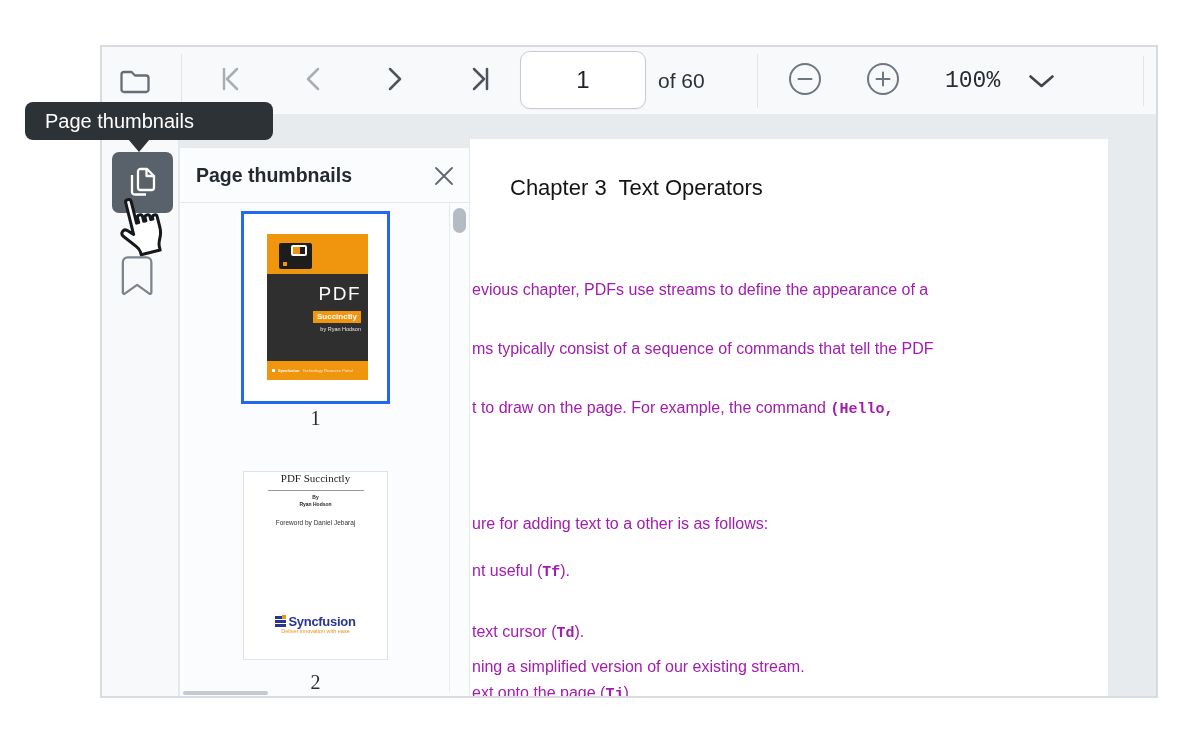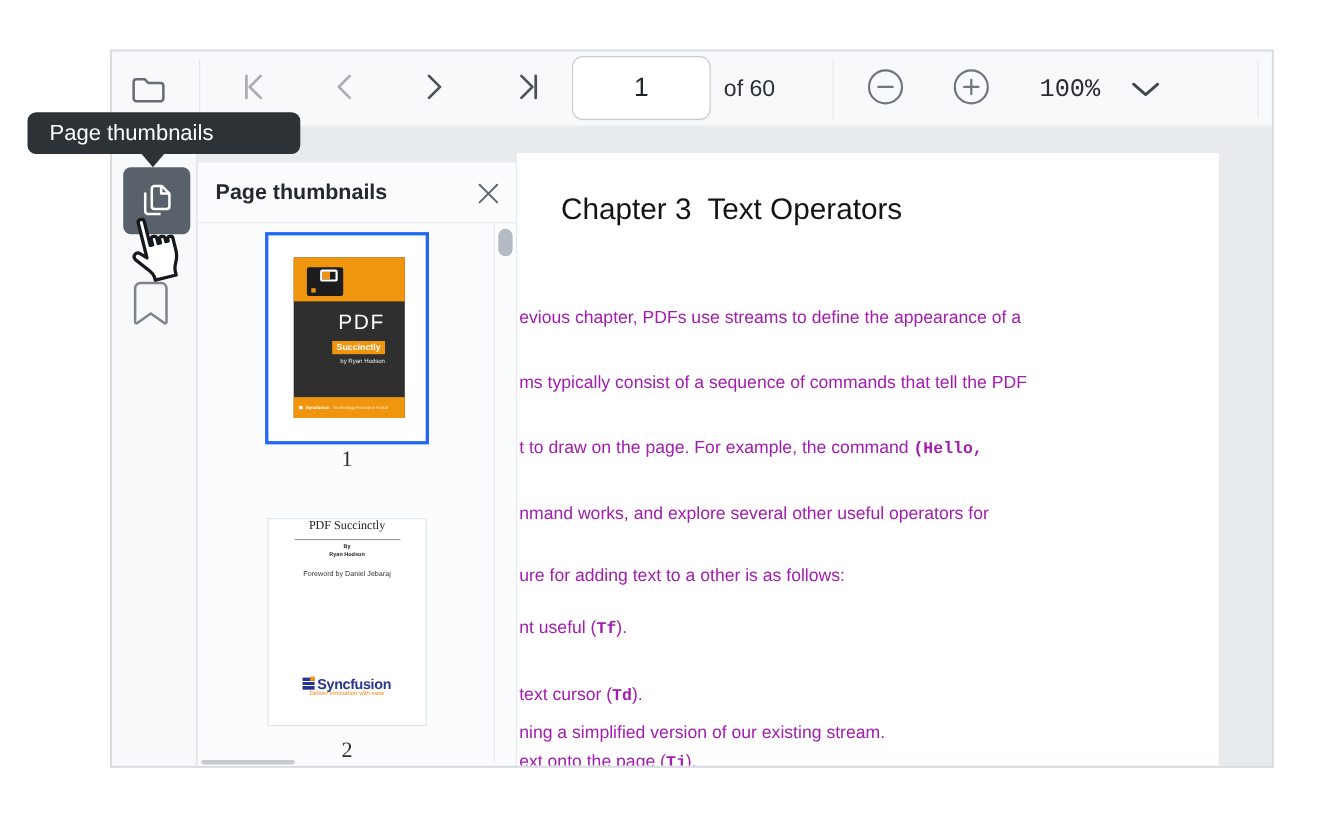--- a/index.html
+++ b/index.html
@@ -27,21 +27,21 @@
   }
   .of-label { position:absolute; left:556px; top:0; height:68px; display:flex;
     align-items:center; font-size:21px; color:#2b3138; }
   .zoom-label { position:absolute; left:843px; top:0; height:68px; display:flex;
     align-items:center; font-size:23px; color:#272c32; }
   
   .content-bg { position:absolute; left:77px; top:68px; width:977px; height:581px; background:#e8ebee; }
   
   .pdf-page { position:absolute; left:368px; top:92px; width:638px; height:557px;
     background:#fff; overflow:hidden; }
-  .doc-heading { position:absolute; left:40px; top:36px; font-size:27px; color:#141414;
+  .doc-heading { position:absolute; left:40px; top:36px; font-size:22px; color:#141414;
     white-space:pre; }
   .doc-block { position:absolute; left:2px; font-size:16px; color:#a21caf; white-space:pre; }
   .doc-block .line { height:23.2px; line-height:23.2px; }
   .doc-list .line { height:25px; line-height:25px; }
   .mono { font-family:"Liberation Mono", monospace; font-weight:bold; font-size:15px; }
   
   .sidebar { position:absolute; left:0; top:68px; width:77px; height:581px;
     background:#f8f9fa; border-right:1px solid #e4e7ea; z-index:6; }
   .thumb-toggle { position:absolute; left:10px; top:37px; width:61px; height:61px;
     border:none; border-radius:7px; background:#59616a; cursor:pointer;
@@ -68,21 +68,21 @@
   .thumb-num { position:absolute; width:149px; text-align:center;
     font-family:"Liberation Serif", serif; font-size:20px; color:#2c2c2c; }
   
   .cover { position:absolute; left:23px; top:20px; width:101px; height:146px; background:#2f2f2f; }
   .cover-top { position:absolute; left:0; top:0; width:101px; height:40px; background:#f0950e; }
   .floppy { position:absolute; left:12px; top:9px; width:33px; height:26px; background:#1d1d1d; border-radius:2px; }
   .floppy-window { position:absolute; right:5px; top:2px; width:16px; height:11px;
     border:2px solid #fff; border-radius:2px;
     background:linear-gradient(90deg,#f0950e 0 58%, #1d1d1d 58%); }
   .floppy-dot { position:absolute; left:4px; bottom:3px; width:4px; height:4px; background:#f0950e; }
-  .cover-mid { position:absolute; left:0; top:40px; width:101px; height:87px; text-align:right; padding-right:18px; }
+  .cover-mid { position:absolute; left:0; top:40px; width:101px; height:87px; text-align:right; padding-right:7px; }
   .cover-title { margin-top:9px; font-size:19px; font-weight:300; letter-spacing:1.5px; color:#fcfcfc; }
   .cover-badge { display:inline-block; margin-top:3px; padding:1px 4px 2px; background:#f0950e;
     color:#fff; font-size:8px; font-weight:bold; }
   .cover-byline { margin-top:3px; font-size:5.5px; color:#e9e9e9; }
   .cover-footer { position:absolute; left:0; bottom:0; width:101px; height:19px; background:#f0950e;
     display:flex; align-items:center; padding-left:5px; gap:3px; }
   .cover-footer .sq { width:3px; height:3px; background:#fff; }
   .cover-footer .brand { font-size:4px; font-weight:bold; color:#fff; }
   .cover-footer .note { font-size:4px; color:rgba(255,255,255,.8); }
   
@@ -192,21 +192,20 @@
 
     <div class="content-bg"></div>
 
     <div class="pdf-page">
       <div class="doc-heading">Chapter 3  Text Operators</div>
 
       <div class="doc-block" style="top:103px;">
         <div class="line"><span>evious chapter, PDFs use streams to define the appearance of a</span></div>
         <div class="line"><span>ms typically consist of a sequence of commands that tell the PDF</span></div>
         <div class="line"><span>t to draw on the page. For example, the command </span><span class="mono">(Hello,</span></div>
-        <div class="line"><span>nmand works, and explore several other useful operators for</span></div>
       </div>
 
       <div class="doc-block" style="top:337px;">
         <div class="line"><span>ure for adding text to a other is as follows:</span></div>
       </div>
 
       <div class="doc-block doc-list" style="top:383px;">
         <div class="line"><span>nt useful (</span><span class="mono">Tf</span><span>).</span></div>
         <div class="line"><span>text cursor (</span><span class="mono">Td</span><span>).</span></div>
         <div class="line"><span>ext onto the page (</span><span class="mono">Tj</span><span>).</span></div>

